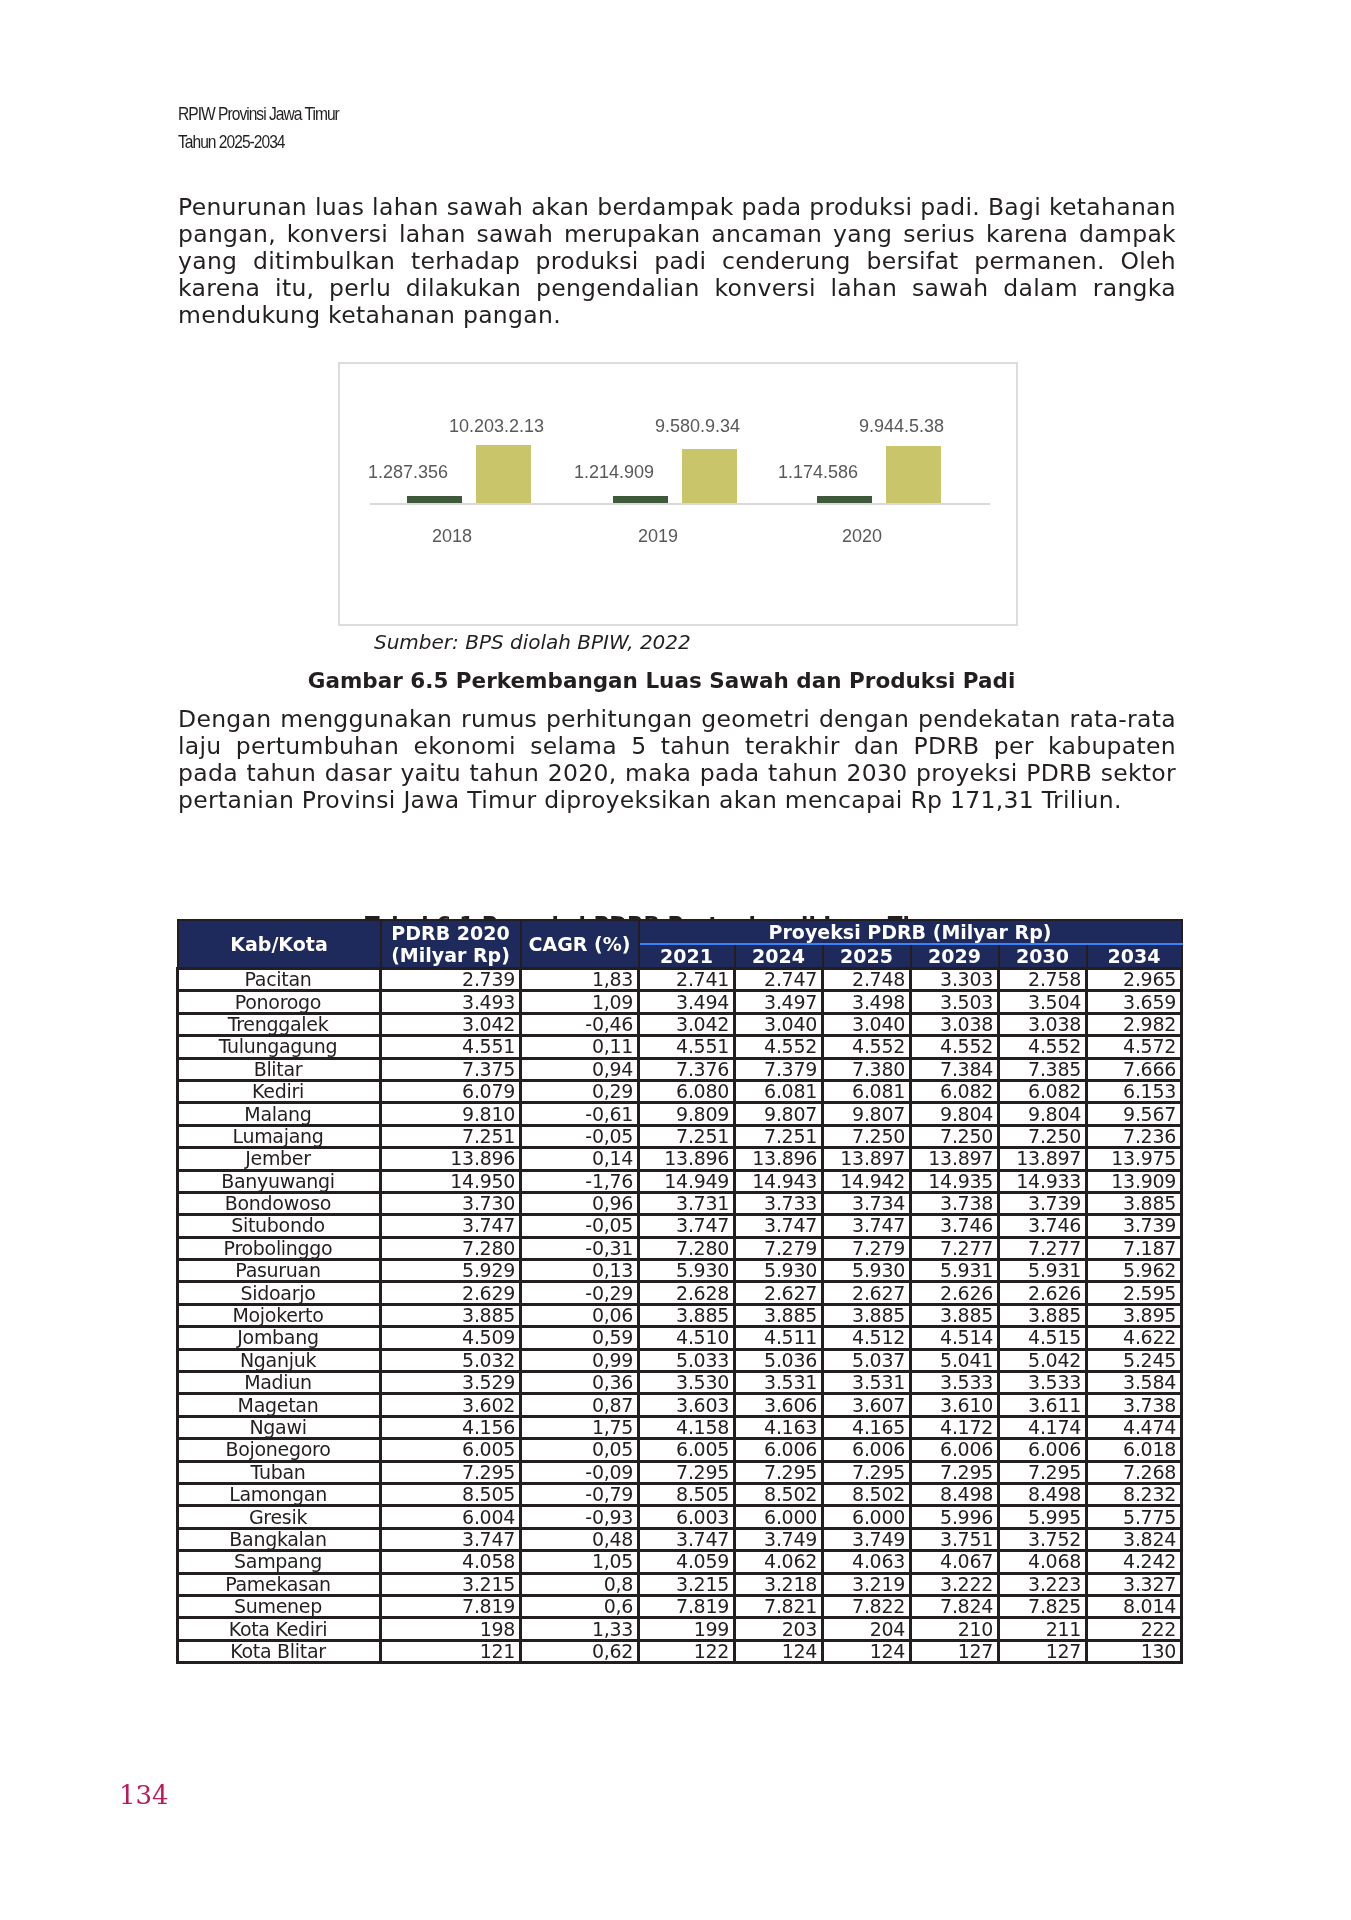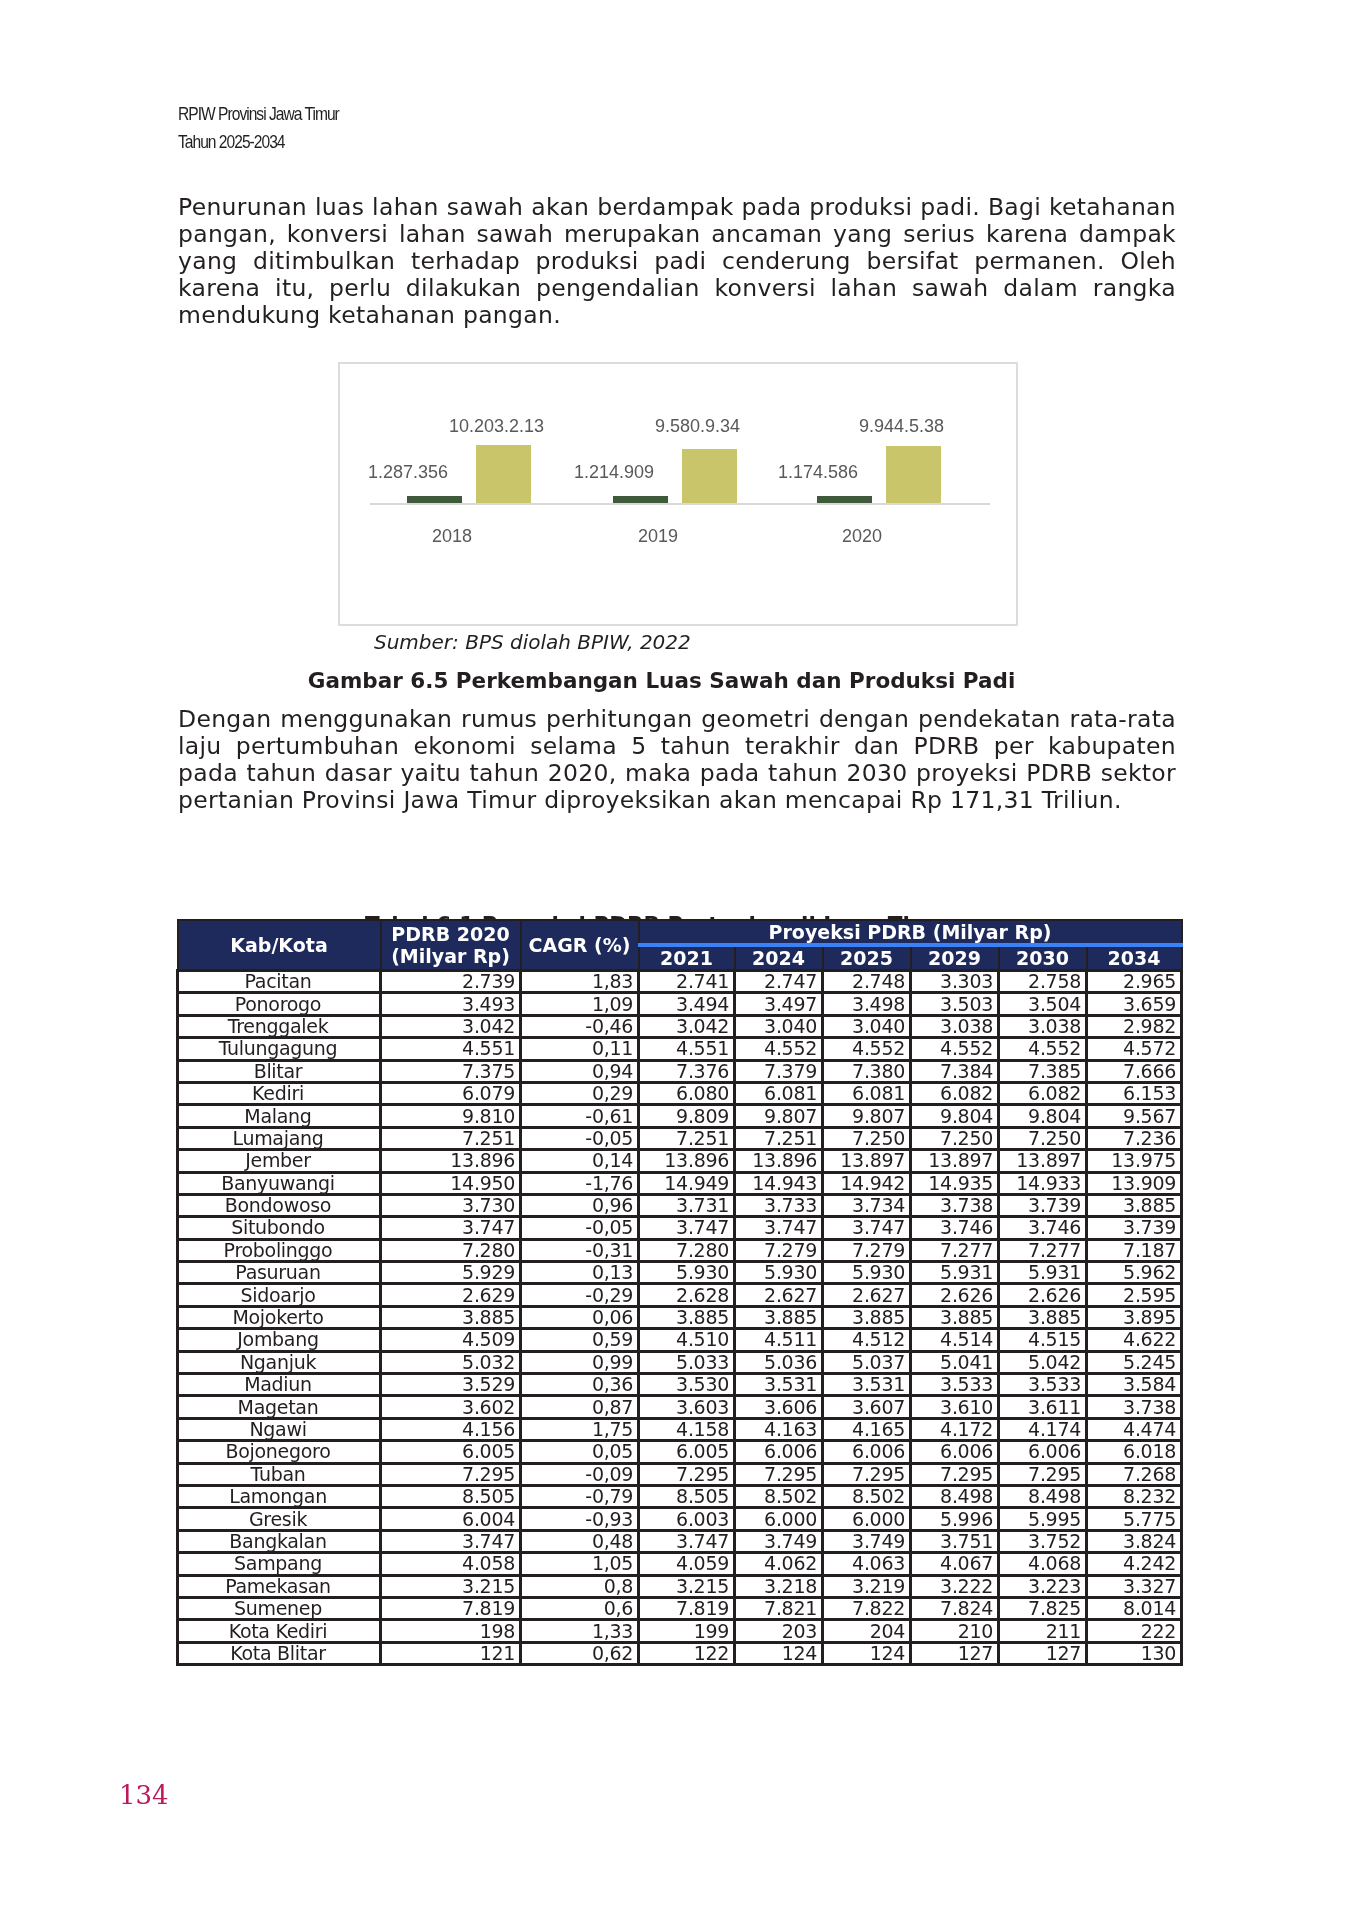--- a/index.html
+++ b/index.html
@@ -18,21 +18,21 @@
   .xlabel { position: absolute; font-size: 18px; color: #595959; top: 162px; }
   .legend { position: absolute; top: 212px; left: 0; width: 100%; display: flex; justify-content: center; gap: 30px; font-size: 19px; color: #595959; }
   .legend-item { display: flex; align-items: center; gap: 4px; }
   .swatch { width: 13px; height: 13px; display: inline-block; }
   .source { position: absolute; left: 350px; top: 630px; font-size: 20px; font-style: italic; color: #231f20; margin-left: 24px; }
   .caption { position: absolute; left: 0; width: 1323px; text-align: center; font-weight: bold; font-size: 21.5px; color: #231f20; }
   .caption.fig { top: 668px; }
   .caption.tab { top: 912px; }
   table.pdrb { position: absolute; left: 176px; top: 919px; border-collapse: collapse; font-family: "DejaVu Sans", sans-serif; font-size: 19px; color: #231f20; table-layout: fixed; }
   table.pdrb th { background: #1f2a5c; color: #ffffff; font-weight: bold; border: 2px solid #231f20; padding: 0 4px; line-height: 22px; text-align: center; }
-  table.pdrb th.grp { border-bottom: 4px solid #3b82f6; }
+  table.pdrb th.grp { border-bottom: 2px solid #3b82f6; }
   table.pdrb td { border: 3px solid #231f20; padding: 0 4px; height: 19.4px; line-height: 19px; text-align: right; white-space: nowrap; letter-spacing: -0.3px; }
   table.pdrb td.name { text-align: center; padding-left: 2px; }
   .pagenum { position: absolute; left: 119px; top: 1780px; font-family: "DejaVu Serif", serif; font-size: 26px; color: #be185d; }
 </style>
 </head>
 <body>
 
 <div class="header">
   <div>RPIW Provinsi Jawa Timur</div>
   <div>Tahun 2025-2034</div>

